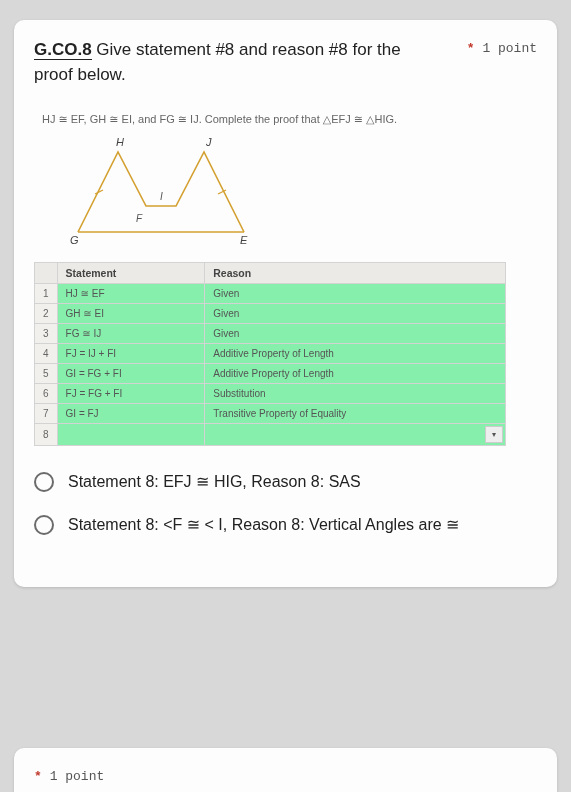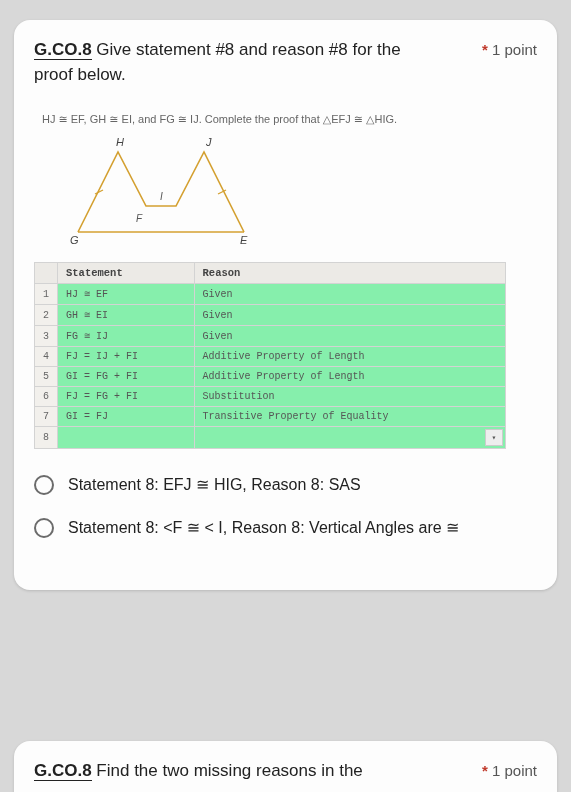--- a/index.html
+++ b/index.html
@@ -7,42 +7,41 @@
       width: 571px;
       height: 792px;
       background: #d8d8d8;
       font-family: Arial, Helvetica, sans-serif;
       color: #333;
       overflow: hidden;
       position: relative;
     }
     .card {
       background: #fdfdfd;
-      border-radius: 16px;
+      border-radius: 10px;
       box-shadow: 0 1px 3px rgba(0,0,0,0.15);
       margin: 10px 14px;
       padding: 18px 20px 24px 20px;
     }
     .card.top { margin-top: 20px; padding-bottom: 30px; }
     .q-header { display: flex; justify-content: space-between; align-items: flex-start; }
     .q-title { font-size: 17px; line-height: 1.45; color: #222; max-width: 400px; }
     .q-title .stem { font-weight: 600; border-bottom: 1.5px solid #222; }
-    .points { font-size: 15px; color: #555; white-space: nowrap; padding-top: 3px; }
+    .points { font-size: 13px; color: #555; white-space: nowrap; padding-top: 3px; font-family: Liberation Mono, monospace; }
     .points .ast { color: #c0392b; font-weight: 600; }
     .instr { font-size: 11px; color: #666; margin-top: 26px; margin-bottom: 6px; }
     .instr .tri { font-family: 'Segoe UI Symbol', 'Arial Unicode MS', sans-serif; margin-left: 8px; }
     .diagram { margin-top: 2px; margin-bottom: 10px; position: relative; padding-left: 24px;}
     .diagram svg { display: block; }
     .proof-table {
       border-collapse: collapse;
       width: 472px;
       margin-top: 6px;
       font-size: 10px;
       color: #555;
-      font-family: Liberation Mono, monospace;
     }
     .proof-table th, .proof-table td {
       border: 1px solid #d3d3d3;
       padding: 4px 8px;
       text-align: left;
       background: #86efac;
     }
     .proof-table th {
       background: #eceae6;
       font-weight: 600;
@@ -167,21 +166,18 @@
     <div class="opt">
       <div class="radio"></div>
       <div class="opt-text">Statement 8:  &lt;F ≅ &lt; I, Reason 8:  Vertical Angles are ≅</div>
     </div>
   </div>
 
 </div>
 
 <div class="card bottom">
   <div class="q-header">
-    <div class="q-title">
-      <span class="stem">G.CO.8</span><span>  Find the two missing reasons in the</span>
-    </div>
     <div class="points">
       <span class="ast">*</span>
       <span>1 point</span>
     </div>
   </div>
 </div>
 
 </body></html>

